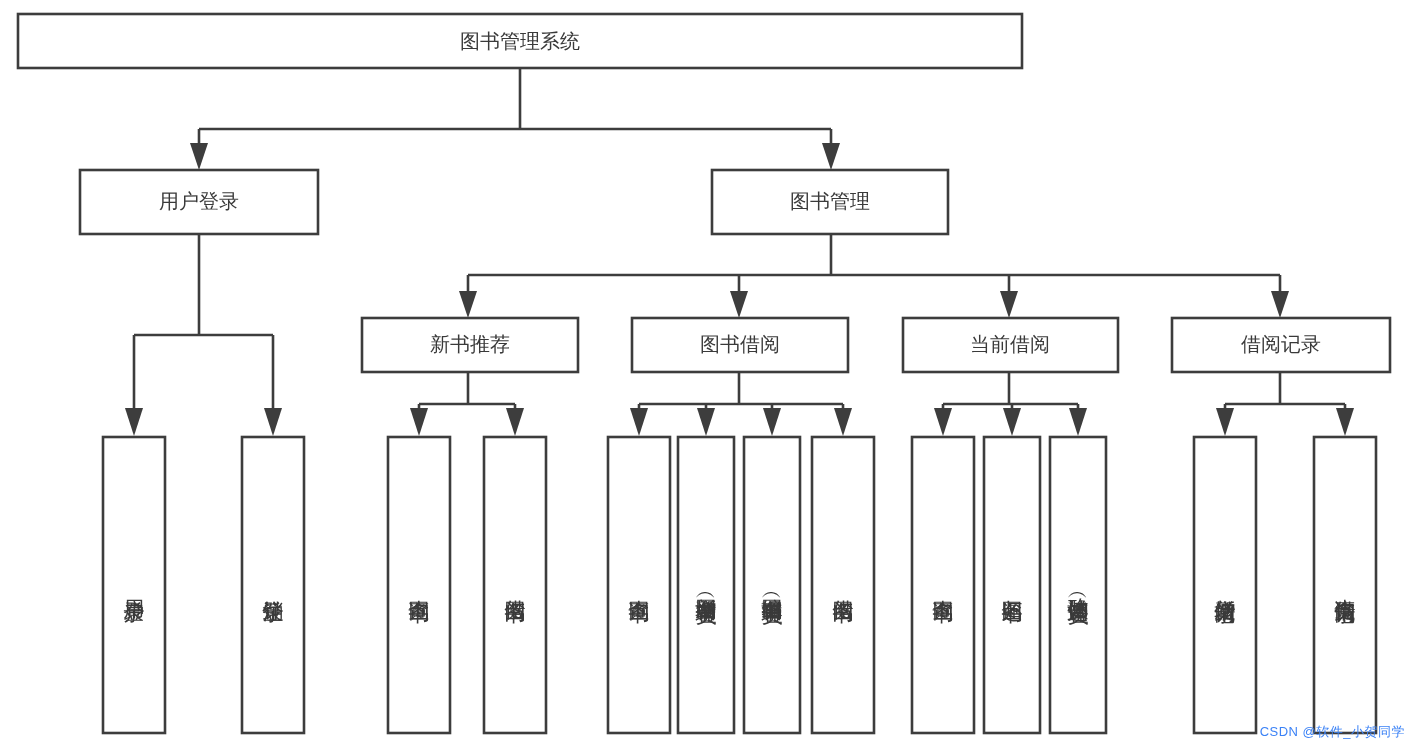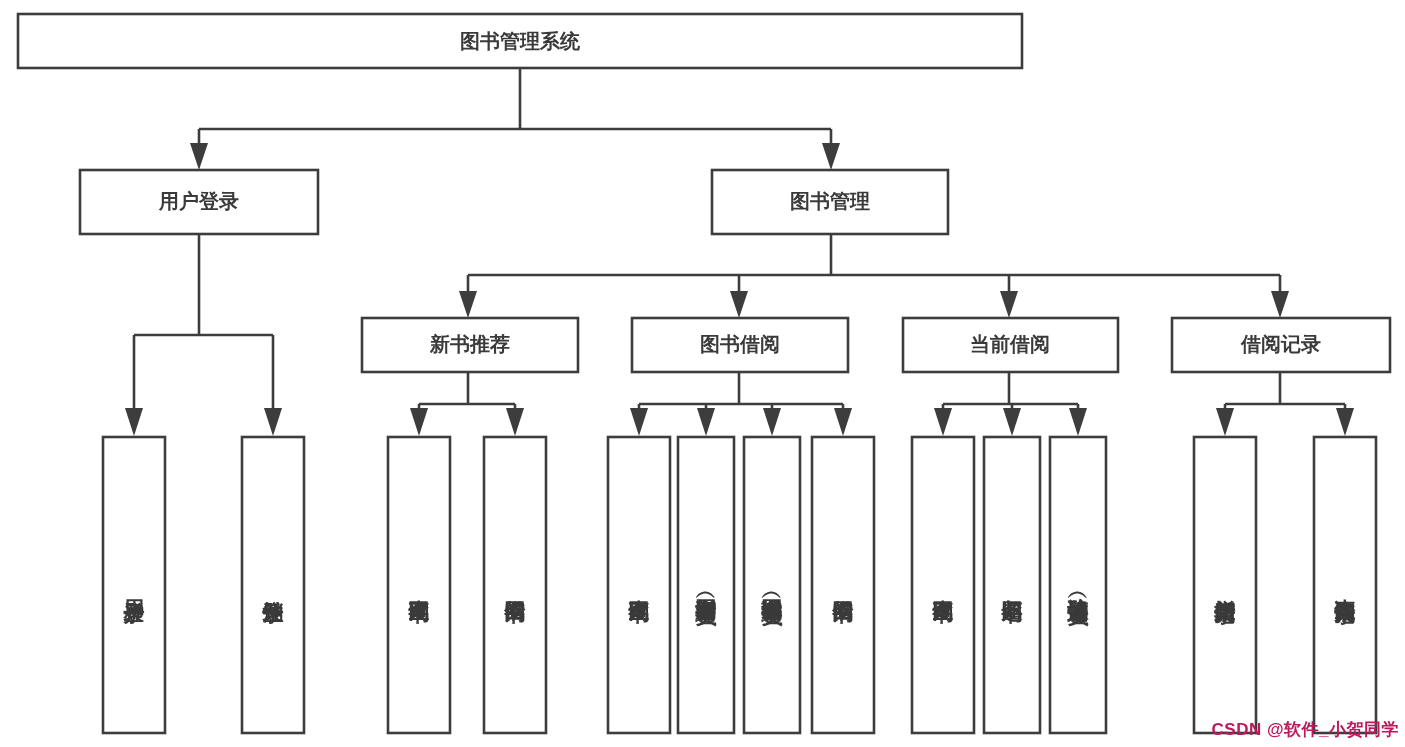--- a/index.html
+++ b/index.html
@@ -1,20 +1,20 @@
 <!DOCTYPE html>
 <html><head>
 <meta charset="utf-8">
 <style>
   html,body{margin:0;padding:0;background:#ffffff;}
   body{
     width:1405px;height:747px;overflow:hidden;
     font-family:"Liberation Sans","DejaVu Sans",sans-serif;
   }
-  #diagram-root{position:relative;width:1405px;height:747px;background:#ffffff;font-weight:bold;}
+  #diagram-root{position:relative;width:1405px;height:747px;background:#ffffff;}
   svg#flow{position:absolute;left:0;top:0;width:1405px;height:747px;display:block;}
   .nodebox{fill:#ffffff;stroke:#3d3d3d;stroke-width:2.6;}
   .connector{fill:none;stroke:#3d3d3d;stroke-width:2.6;}
   .arrowhead{fill:#3d3d3d;stroke:none;}
   .node-label{
     font-family:"Liberation Sans","DejaVu Sans",sans-serif;
     font-size:20px;fill:#3a3a3a;text-anchor:middle;dominant-baseline:middle;
   }
   .vlabel{
     position:absolute;
@@ -22,23 +22,23 @@
     text-orientation:upright;
     font-family:"Liberation Sans","DejaVu Sans",sans-serif;
     font-size:21px;line-height:1.05;color:#3a3a3a;
     letter-spacing:1px;
     display:flex;align-items:center;justify-content:center;
     text-align:center;
     white-space:normal;
     pointer-events:none;
   }
   #watermark{
-    position:absolute;right:6px;bottom:6px;
+    position:absolute;right:0;bottom:6px;
     font-family:"Liberation Sans","DejaVu Sans",sans-serif;
-    font-size:17px;color:#be185d;letter-spacing:0.5px;
+    font-size:13px;color:#3b82f6;letter-spacing:0.5px;
     white-space:nowrap;
   }
 </style>
 </head>
 <body>
 
 <div id="diagram-root">
 
   <svg id="flow" viewBox="0 0 1405 747">
 

